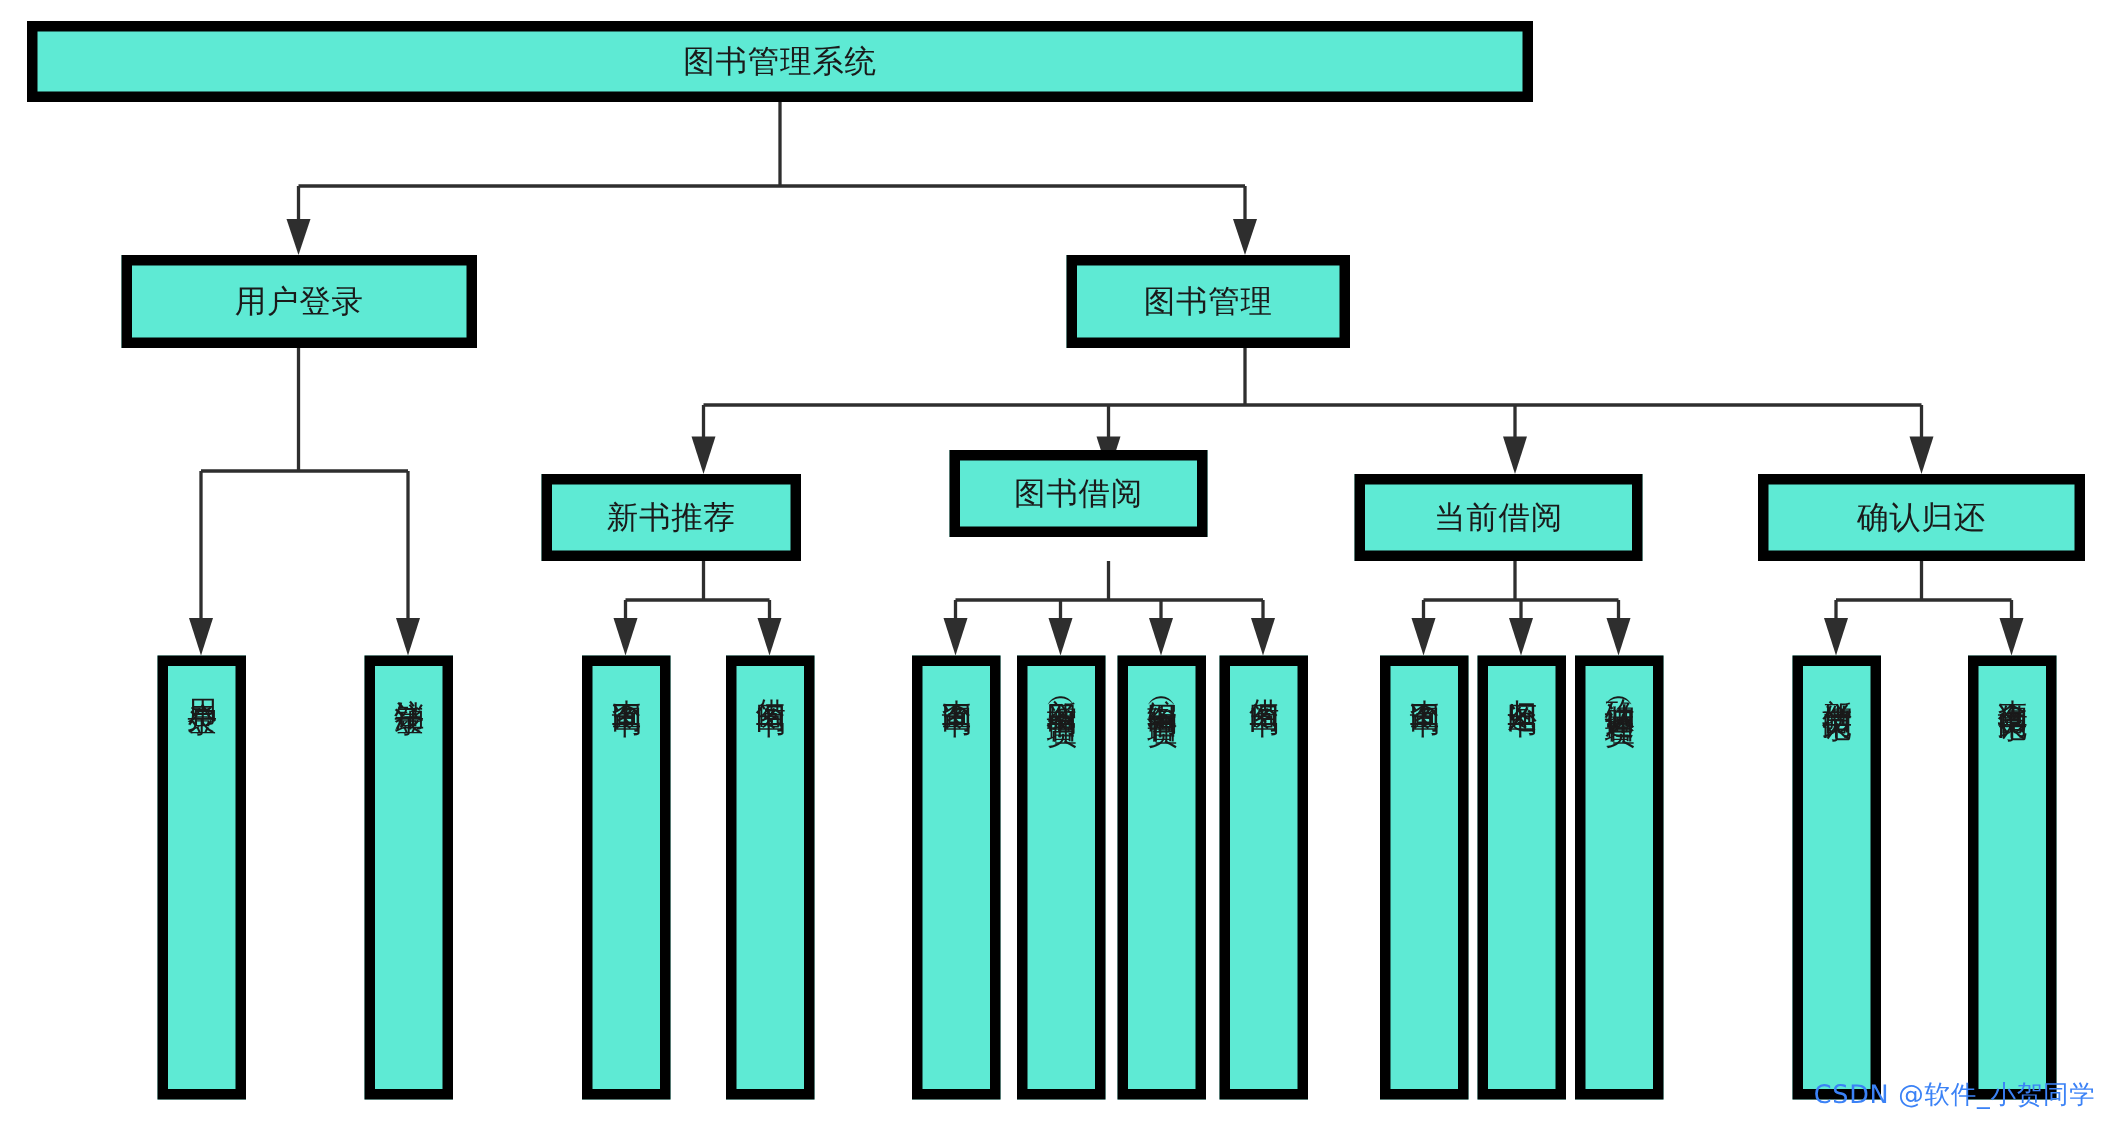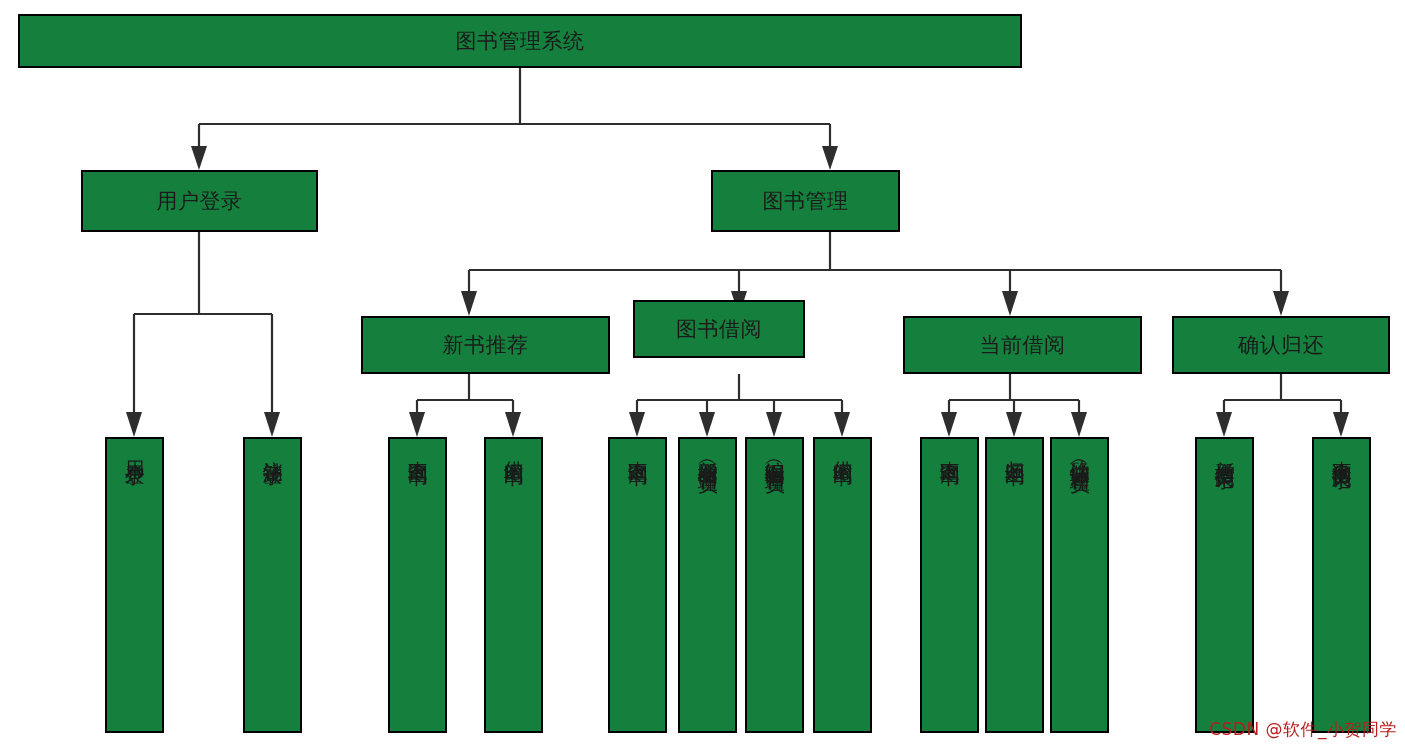--- a/index.html
+++ b/index.html
@@ -16,22 +16,22 @@
     position: relative;
     width: 1405px;
     height: 747px;
     background: #ffffff;
     overflow: hidden;
   }
   
   .node {
     position: absolute;
     box-sizing: border-box;
-    background: #15803d;
-    border: 2px solid #000000;
+    background: #5eead4;
+    border: 7px solid #000000;
     display: flex;
     align-items: center;
     justify-content: center;
     text-align: center;
   }
   .node .label {
     font-size: 21px;
     line-height: 1.15;
     color: #1a1a1a;
     letter-spacing: 0.5px;
@@ -72,21 +72,21 @@
     fill: none;
   }
   .arrowhead { fill: #2e2e2e; stroke: none; }
 
   
   #watermark {
     position: absolute;
     right: 8px;
     bottom: 6px;
     font-size: 17px;
-    color: #b91c1c;
+    color: #3b82f6;
     letter-spacing: 0.5px;
     white-space: nowrap;
     user-select: none;
   }
 </style>
 </head>
 <body>
 
 <div id="canvas">
 
@@ -161,29 +161,29 @@
   </div>
 
   <div class="node level2" style="left:81px; top:170px; width:237px; height:62px;">
     <span class="label">用户登录</span>
   </div>
 
   <div class="node level2" style="left:711px; top:170px; width:189px; height:62px;">
     <span class="label">图书管理</span>
   </div>
 
-  <div class="node level3" style="left:361px; top:316px; width:249px; height:58px;">
+  <div class="node level3" style="left:361px; top:316px; width:173px; height:58px;">
     <span class="label">新书推荐</span>
   </div>
 
   <div class="node level3" style="left:633px; top:300px; width:172px; height:58px;">
     <span class="label">图书借阅</span>
   </div>
 
-  <div class="node level3" style="left:903px; top:316px; width:239px; height:58px;">
+  <div class="node level3" style="left:903px; top:316px; width:192px; height:58px;">
     <span class="label">当前借阅</span>
   </div>
 
   <div class="node level3" style="left:1172px; top:316px; width:218px; height:58px;">
     <span class="label">确认归还</span>
   </div>
 
   <div class="node leaf" style="left:105px; top:437px; width:59px; height:296px;">
     <span class="label">用户登录</span>
   </div>

